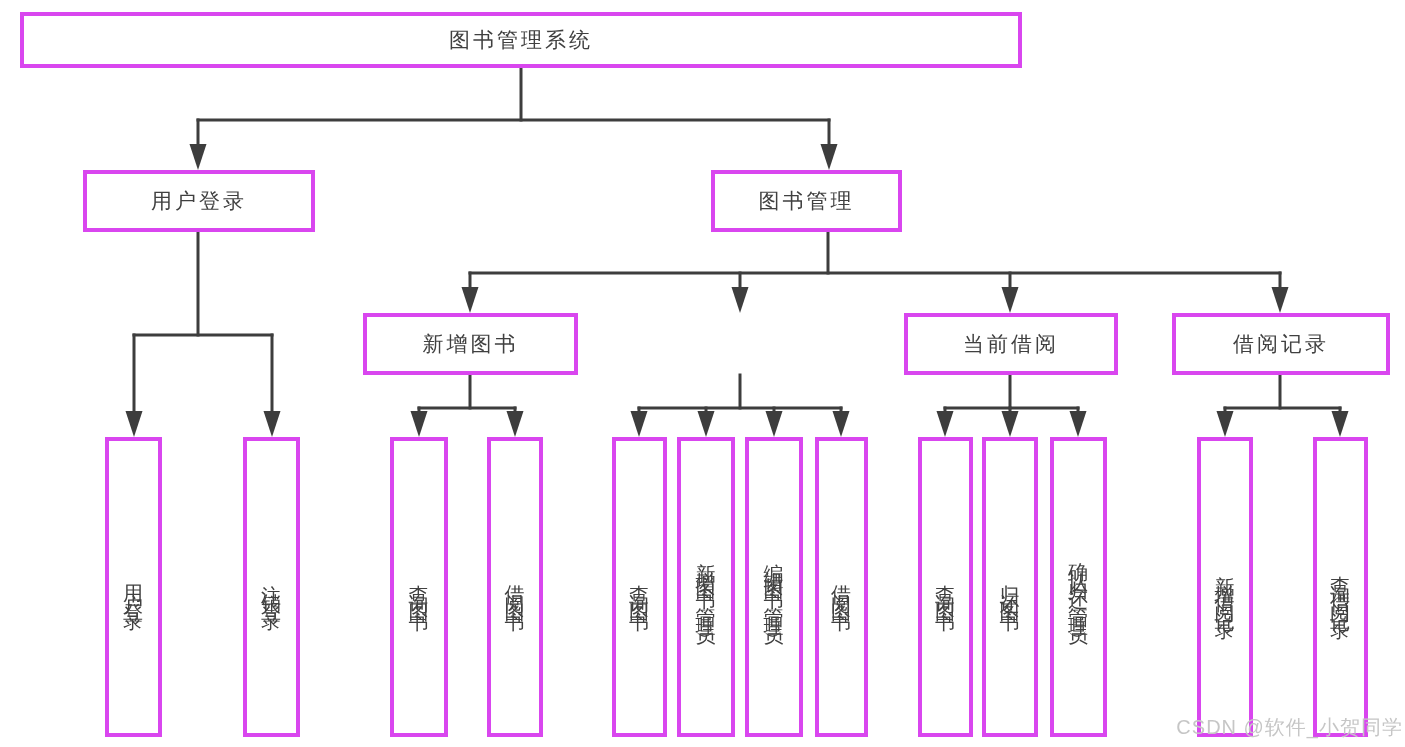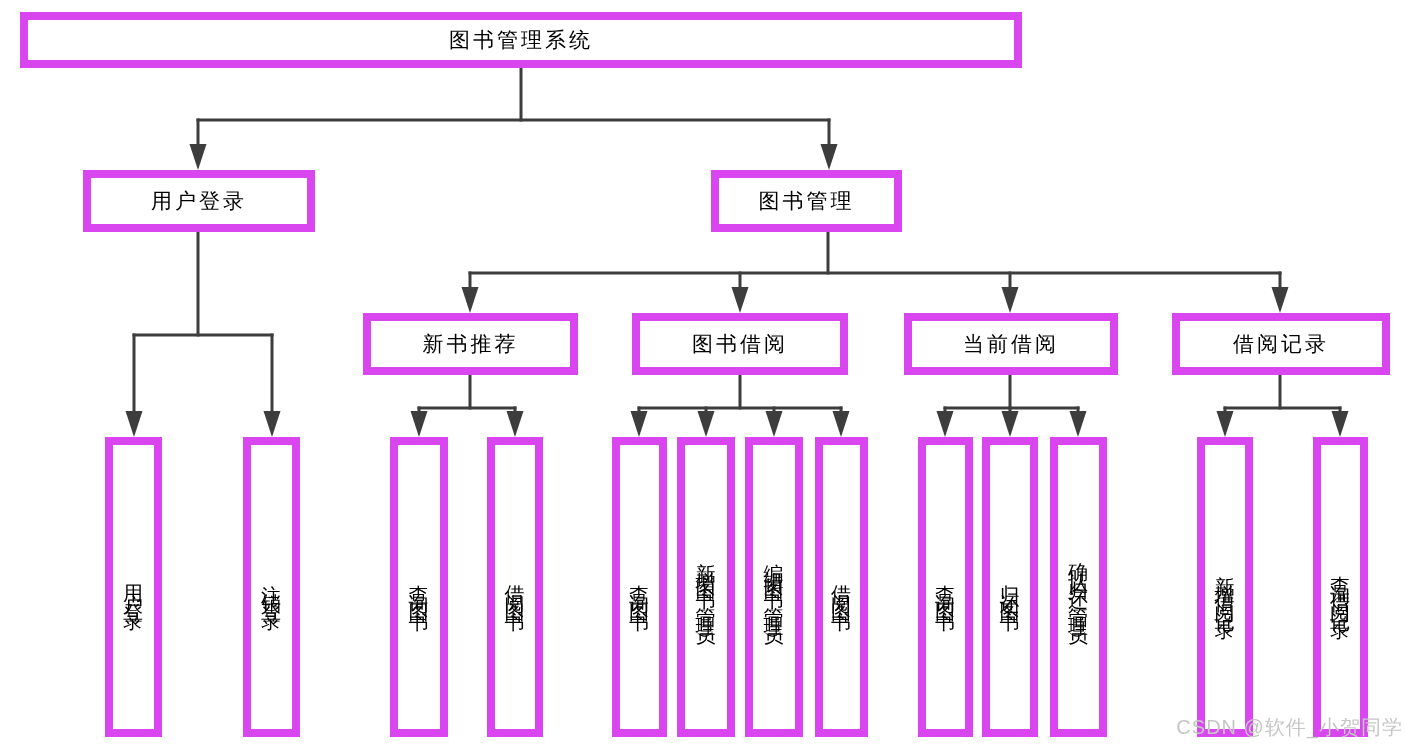--- a/index.html
+++ b/index.html
@@ -7,26 +7,26 @@
     position:relative;
     width:1405px;height:747px;
     background:#ffffff;
     font-family:"Liberation Sans","DejaVu Sans",sans-serif;
     overflow:hidden;
   }
   .connectors{position:absolute;left:0;top:0;width:1405px;height:747px;}
   .node{
     position:absolute;
     box-sizing:border-box;
-    border:8px solid #d946ef;
+    border:4px solid #d946ef;
     background:#ffffff;
     display:flex;
     align-items:center;
     justify-content:center;
-    color:#000000;
+    color:#404040;
   }
   .node.h span{
     font-size:21px;
     letter-spacing:3px;
     white-space:nowrap;
   }
   .node.v span{
     writing-mode:vertical-rl;
     text-orientation:mixed;
     font-size:20px;
@@ -109,24 +109,21 @@
   </div>
 
   <div class="node h" style="left:83px;top:170px;width:232px;height:62px">
     <span>用户登录</span>
   </div>
   <div class="node h" style="left:711px;top:170px;width:191px;height:62px">
     <span>图书管理</span>
   </div>
 
   <div class="node h" style="left:363px;top:313px;width:215px;height:62px">
-    <span>新书推荐</span>
-  </div>
-  <div class="node h" style="left:632px;top:313px;width:216px;height:62px">
-    <span>图书借阅</span>
+    <span>新增图书</span>
   </div>
   <div class="node h" style="left:1172px;top:313px;width:218px;height:62px">
     <span>借阅记录</span>
   </div>
   <div class="node h" style="left:904px;top:313px;width:214px;height:62px">
     <span>当前借阅</span>
   </div>
 
   <div class="node v" style="left:105px;top:437px;width:57px;height:300px">
     <span>用户登录</span>

